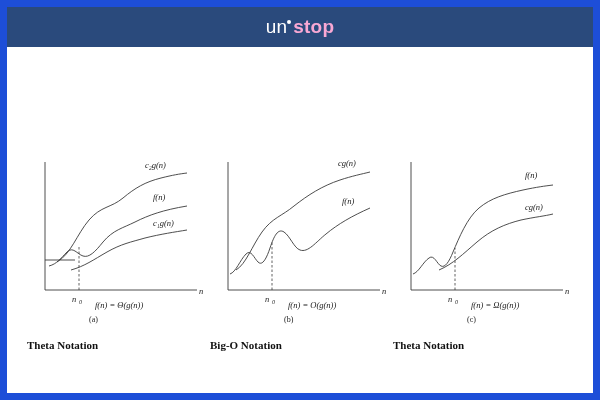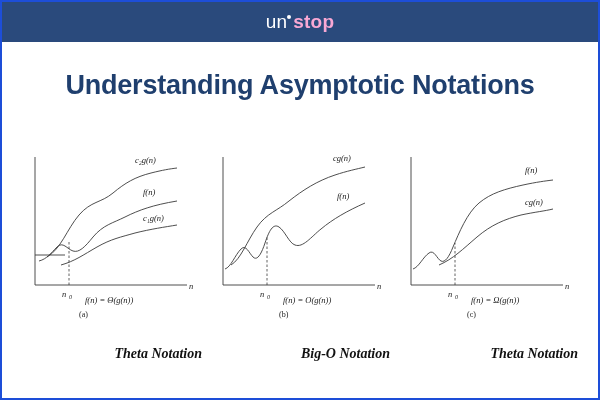--- a/index.html
+++ b/index.html
@@ -11,21 +11,21 @@
     height: 400px;
     background: #ffffff;
     font-family: "Liberation Sans", sans-serif;
     overflow: hidden;
   }
   .page {
     position: relative;
     width: 600px;
     height: 400px;
     box-sizing: border-box;
-    border: 2px solid #1d4ed8;
+    border: 7px solid #1d4ed8;
     background: #ffffff;
   }
   
   .brand-bar {
     position: absolute;
     top: 0;
     left: 0;
     right: 0;
     height: 40px;
     background: #2a4a7c;
@@ -73,31 +73,30 @@
     left: 20px;
     right: 20px;
     height: 230px;
     display: flex;
     justify-content: space-between;
   }
   .figure {
     width: 180px;
     display: flex;
     flex-direction: column;
-    align-items: flex-end;
+    align-items: flex-start;
   }
   .figure svg {
     display: block;
   }
   .caption {
-    margin-top: 24px;
+    margin-top: 12px;
     font-family: "Liberation Serif", serif;
-    font-style: italic;
     font-weight: 700;
-    font-size: 14px;
+    font-size: 11px;
     color: #111111;
     text-align: center;
   }
   text {
     font-family: "Liberation Serif", serif;
     fill: #1a1a1a;
   }
   .lbl {
     font-size: 8.5px;
     font-style: italic;
@@ -136,21 +135,20 @@
 <div class="page">
 
   <div class="brand-bar">
     <div class="logo">
       <span>un</span>
       <span class="logo-dot"></span>
       <span class="logo-stop">stop</span>
     </div>
   </div>
 
-  <div class="title">Understanding Asymptotic Notations</div>
 
   <div class="figures">
 
     <div class="figure">
       <svg width="185" height="185" viewBox="0 0 185 185">
 
         <path class="axis" d="M18,148 L170,148"></path>
         <path class="axis" d="M18,148 L18,20"></path>
 
         <path class="axis" d="M18,118 L48,118"></path>

